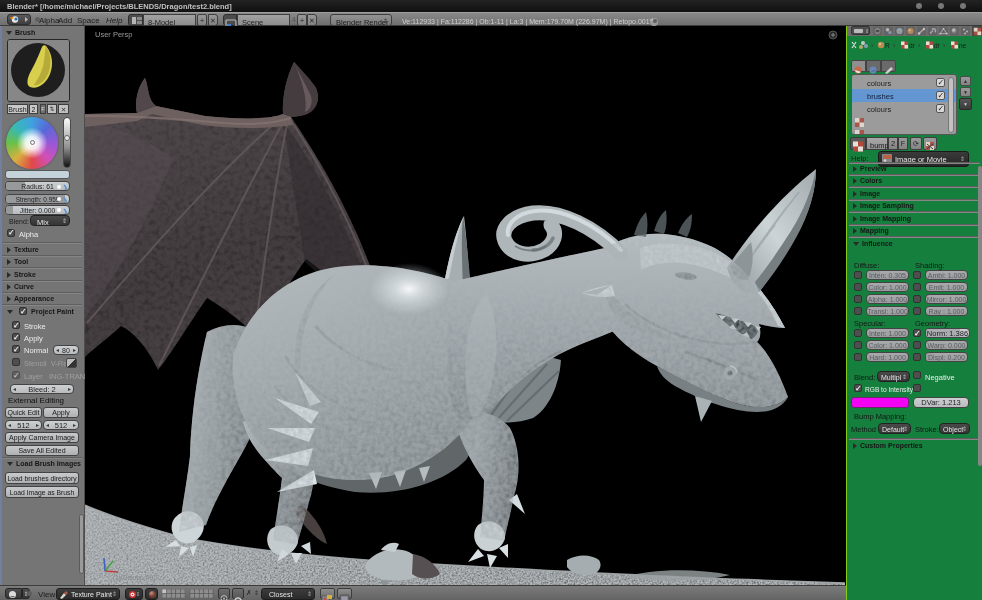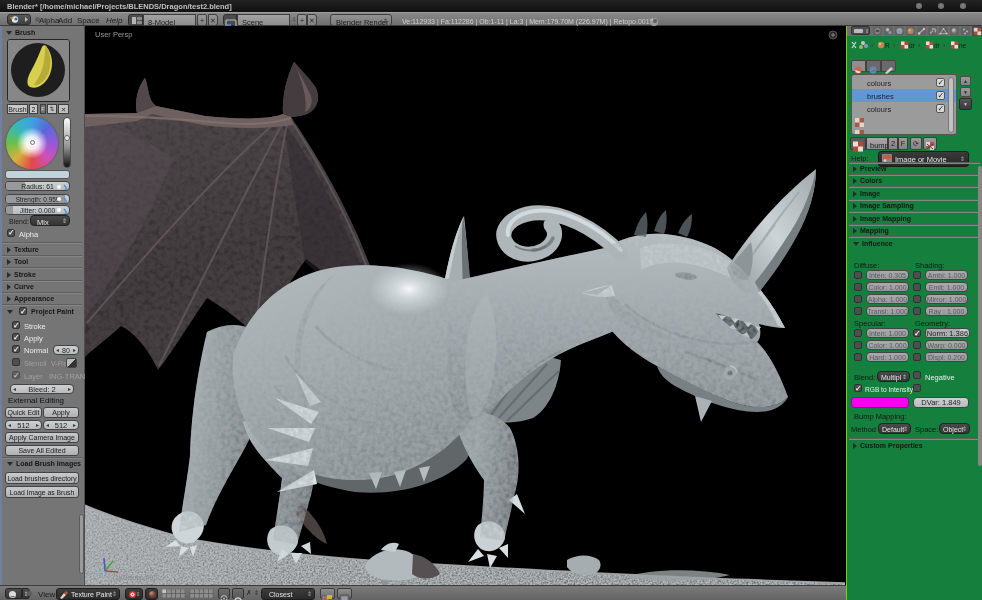--- a/index.html
+++ b/index.html
@@ -594,25 +594,25 @@
     <div class="slider gry" style="left:78px;top:326px;width:43px;height:10px;line-height:9px;"><div style="position:absolute;left:0;top:0;bottom:0;width:8px;background:#9a9ea0;"></div><span style="position:relative;">Displ: 0.200</span></div>
   <div class="abs" style="left:7px;top:347px;font-size:7.5px;color:#161616;">Blend:</div>
   <div class="abs" style="left:30px;top:345px;width:33px;height:11px;padding:2px 0 0 3px;background:linear-gradient(#4a4a4a,#353535);border:1px solid #222;border-radius:4px;color:#e4e4e4;font-size:7px;">Multipl<span class="ud" style="color:#bbb;">⇕</span></div>
   <div class="chk" style="left:66px;top:345px;"></div>
     <div class="wlab" style="left:78px;top:347px;">Negative</div>
   <div class="chk on" style="left:7px;top:358px;"></div>
     <div class="wlab" style="left:18px;top:360px;font-size:6.6px;">RGB to Intensity</div>
   <div class="chk" style="left:66px;top:358px;"></div>
     <div class="wlab" style="left:78px;top:372px;">Stencil</div>
   <div class="abs" style="left:4px;top:371px;width:58px;height:11px;background:#f400f4;border:1px solid #6a2a6a;border-radius:3px;"></div>
-  <div class="slider" style="left:66px;top:371px;width:56px;height:11px;line-height:10px;">DVar: 1.849</div>
+  <div class="slider" style="left:66px;top:371px;width:56px;height:11px;line-height:10px;">DVar: 1.213</div>
   <div class="abs" style="left:7px;top:386px;font-size:7.5px;color:#161616;">Bump Mapping:</div>
   <div class="abs" style="left:4px;top:399px;font-size:7.5px;color:#161616;">Method</div>
   <div class="abs" style="left:31px;top:397px;width:33px;height:11px;padding:2px 0 0 3px;background:linear-gradient(#4a4a4a,#353535);border:1px solid #222;border-radius:4px;color:#e4e4e4;font-size:7px;">Default<span class="ud" style="color:#bbb;">⇕</span></div>
-  <div class="abs" style="left:68px;top:399px;font-size:7.5px;color:#161616;">Space:</div>
+  <div class="abs" style="left:68px;top:399px;font-size:7.5px;color:#161616;">Stroke:</div>
   <div class="abs" style="left:92px;top:397px;width:31px;height:11px;padding:2px 0 0 3px;background:linear-gradient(#4a4a4a,#353535);border:1px solid #222;border-radius:4px;color:#e4e4e4;font-size:7px;">Object<span class="ud" style="color:#bbb;">⇕</span></div>
   <div class="sep" style="top:412px;"></div>
   <div class="hdr" style="left:6px;top:416px;"><span class="tri triR"></span>Custom Properties</div>
   <div class="abs" style="left:131px;top:140px;width:4px;height:300px;background:#868686;border-radius:2px;"></div>
 </div>
 
 <div class="abs" id="bhdr" style="left:0;top:585px;width:846px;height:15px;background:linear-gradient(#7b7b7b,#646464);border-top:1px solid #3c3c3c;">
   <div class="abs" style="left:5px;top:2px;width:17px;height:11px;background:linear-gradient(#4e4e4e,#363636);border:1px solid #262626;border-radius:3px 0 0 3px;">
     <svg width="9" height="9" viewBox="0 0 9 9" style="position:absolute;left:2px;top:1px;">
         <circle cx="4.5" cy="4.5" r="3.5" fill="#ddd"></circle>

